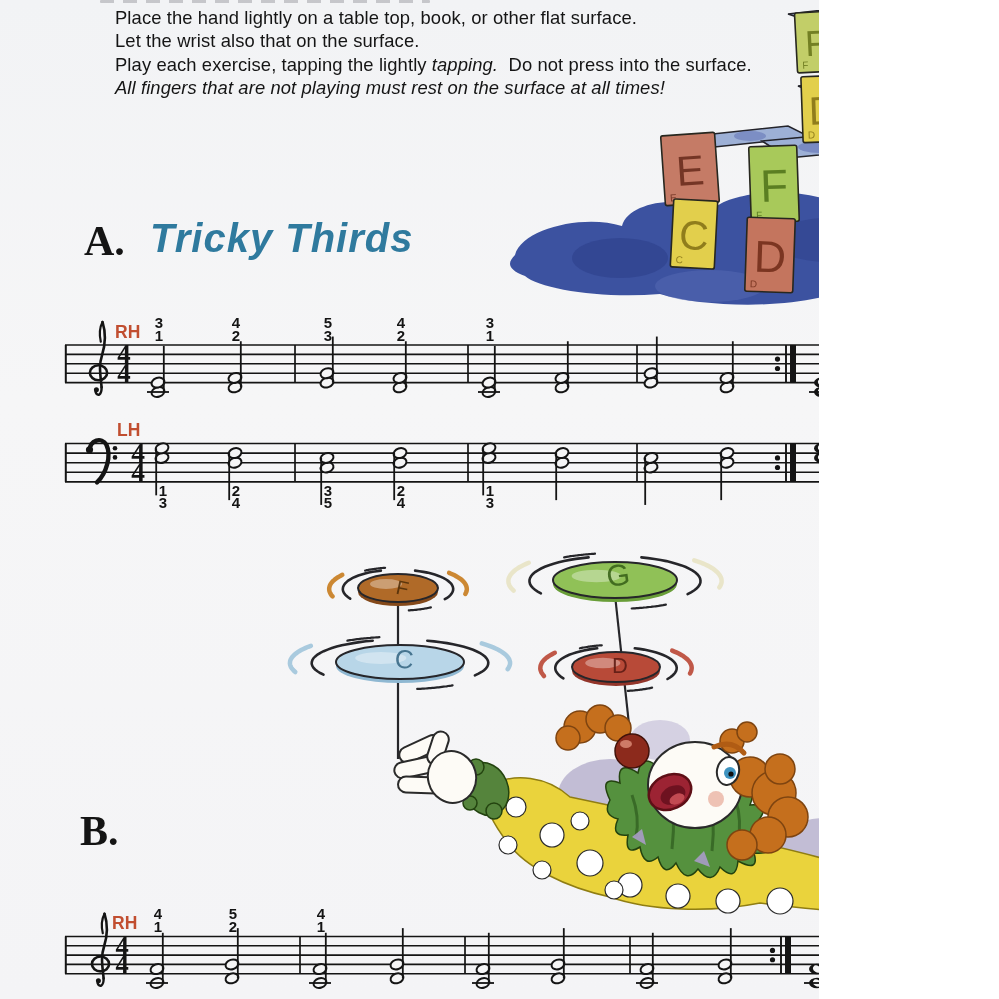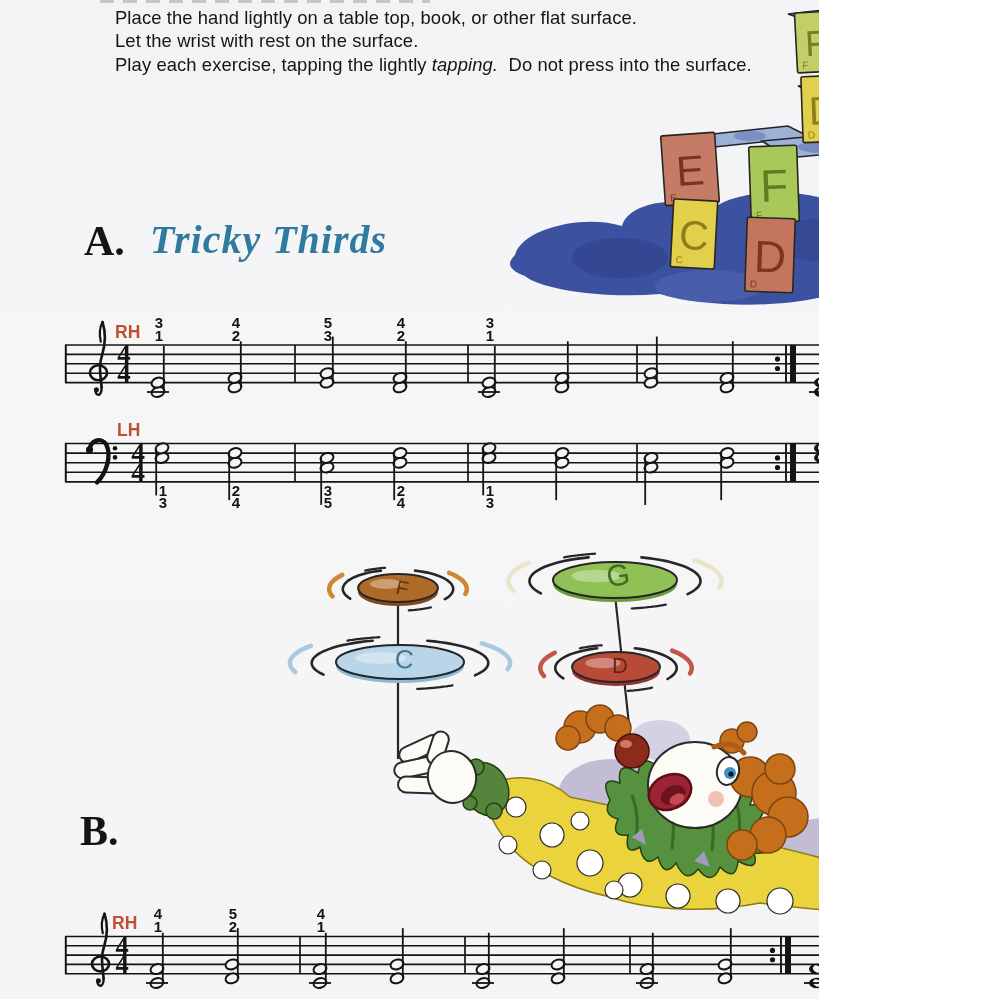--- a/index.html
+++ b/index.html
@@ -21,43 +21,44 @@
   .instr-line .it{font-style:italic;}
   .sec{position:absolute;width:460px;height:52px;}
   #sec-a{left:84px;top:217px;}
   #sec-b{left:80px;top:807px;}
   .sec .letter{
     position:absolute;left:0;top:0;
     font-family:"Liberation Serif",serif;font-weight:bold;font-size:42px;color:#141414;
   }
   .sec .title{
     position:absolute;left:66px;top:-1px;
-    font-family:Liberation Serif, serif;font-style:italic;font-weight:bold;
+    font-family:Liberation Sans, sans-serif;font-style:italic;font-weight:bold;
     font-size:40px;letter-spacing:1px;color:#2f7a9e;
   }
   svg{position:absolute;}
   #card-tower-svg{left:500px;top:0;}
   #clown-svg{left:280px;top:545px;}
   #music-svg{left:0;top:0;pointer-events:none;}
   #page-edge{
     position:absolute;left:995px;top:0;width:3px;height:999px;
     background:#45454d;opacity:.85;
   }
 </style>
 </head>
 <body>
 
 <div id="page">
 
   <div id="top-remnant"></div>
 
   <div id="instructions">
       <div class="instr-line"><span>Place the hand lightly on a table top, book, or other flat surface.</span></div>
-      <div class="instr-line"><span>Let the wrist with rest on the surface.</span></div>
+      <div class="instr-line"><span>Let the wrist also that on the surface.</span></div>
       <div class="instr-line"><span>Play each exercise, tapping the lightly </span><span class="it">tapping.</span><span>  Do not press into the surface.</span></div>
+      <div class="instr-line"><span class="it">All fingers that are not playing must rest on the surface at all times!</span></div>
     </div>
 
   <svg id="card-tower-svg" width="499" height="310" viewBox="0 0 499 310">
     <g>
       <path fill="#3c52a0" d="M15,255 C22,228 85,214 122,226 C128,202 180,194 212,210
         C230,191 298,186 332,202 C378,191 438,204 456,228 C476,243 472,268 442,279
         C432,296 380,305 330,295 C282,309 202,307 160,294 C102,299 40,289 25,276
         C6,269 8,262 15,255 Z"></path>
       <ellipse cx="120" cy="258" rx="48" ry="20" fill="#2c3e88" opacity="0.55"></ellipse>
       <ellipse cx="330" cy="240" rx="60" ry="22" fill="#2c3e88" opacity="0.45"></ellipse>

